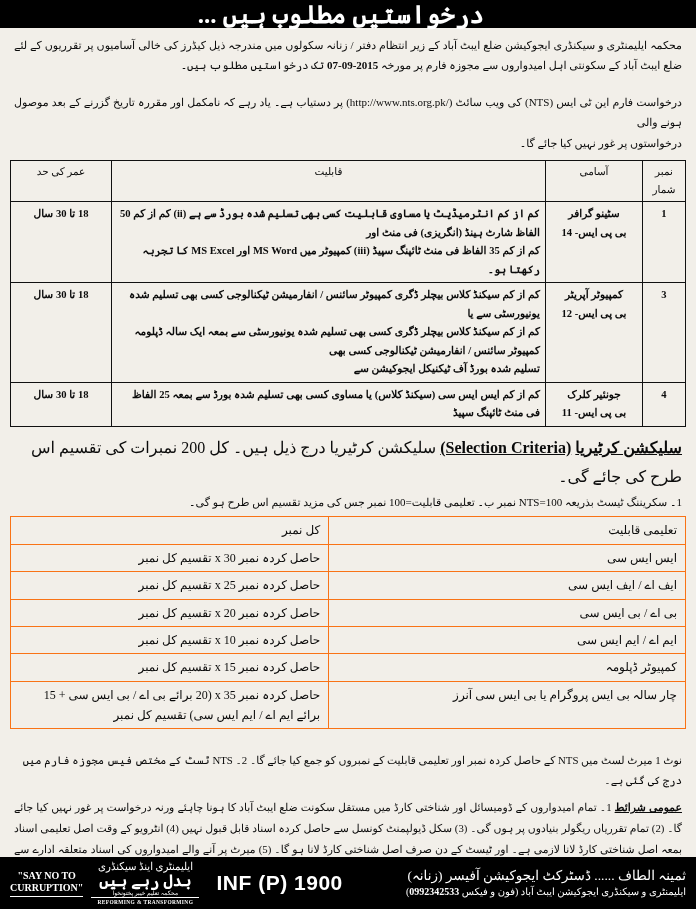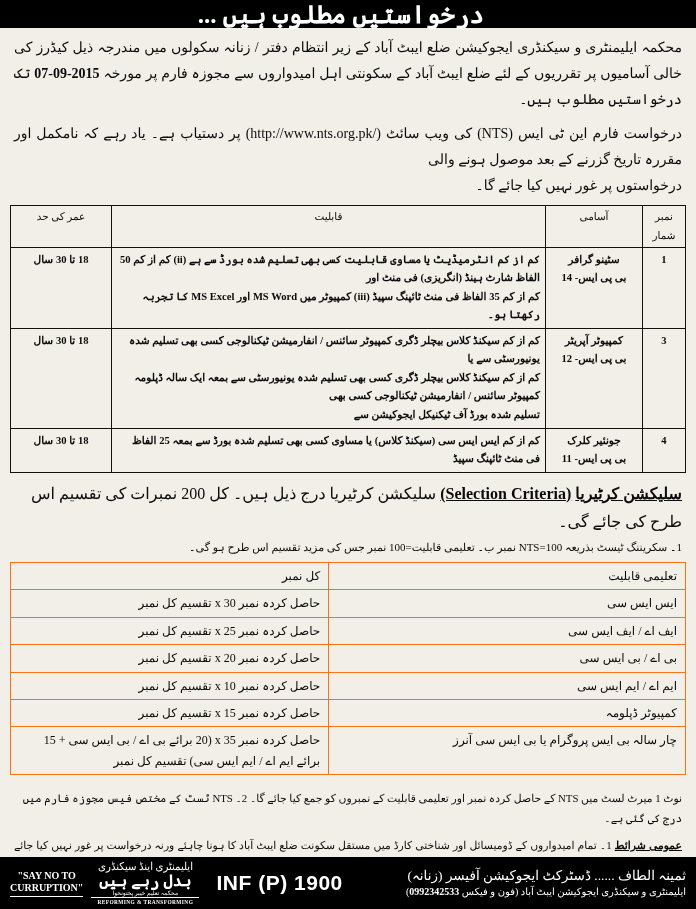--- a/index.html
+++ b/index.html
@@ -45,40 +45,40 @@
     box-sizing: border-box;
   }
 
   .rtl {
     direction: rtl;
     text-align: right;
     unicode-bidi: isolate;
   }
 
   .intro {
-    font-size: 14px;
+    font-size: 11px;
     line-height: 1.85;
     color: #0b0b0b;
     text-align: justify;
     text-align-last: right;
     padding: 2px 4px 0 4px;
   }
   .intro .ltr {
     direction: ltr;
     unicode-bidi: embed;
     display: inline-block;
     font-weight: bold;
   }
   .intro .url {
     direction: ltr;
     unicode-bidi: embed;
     display: inline-block;
     font-weight: normal;
   }
-  .intro-line2 { margin-top: 8px; }
+  .intro-line2 { margin-top: 16px; }
   .intro-line3 { margin-top: 1px; }
 
   
   table {
     border-collapse: collapse;
     width: 100%;
     table-layout: fixed;
   }
   .jobs-table {
     margin-top: 6px;
@@ -149,21 +149,21 @@
     color: #0b0b0b;
     direction: rtl;
     text-align: right;
     vertical-align: top;
   }
   .criteria-table th { font-weight: normal; }
   .c-qual  { width: 53%; }
   .c-marks { width: 47%; }
 
   .note-line {
-    margin-top: 14px;
+    margin-top: 22px;
     font-size: 10.8px;
     line-height: 1.8;
     padding: 0 4px;
     color: #0b0b0b;
   }
 
   
   .gc {
     margin-top: 7px;
     font-size: 10.8px;

